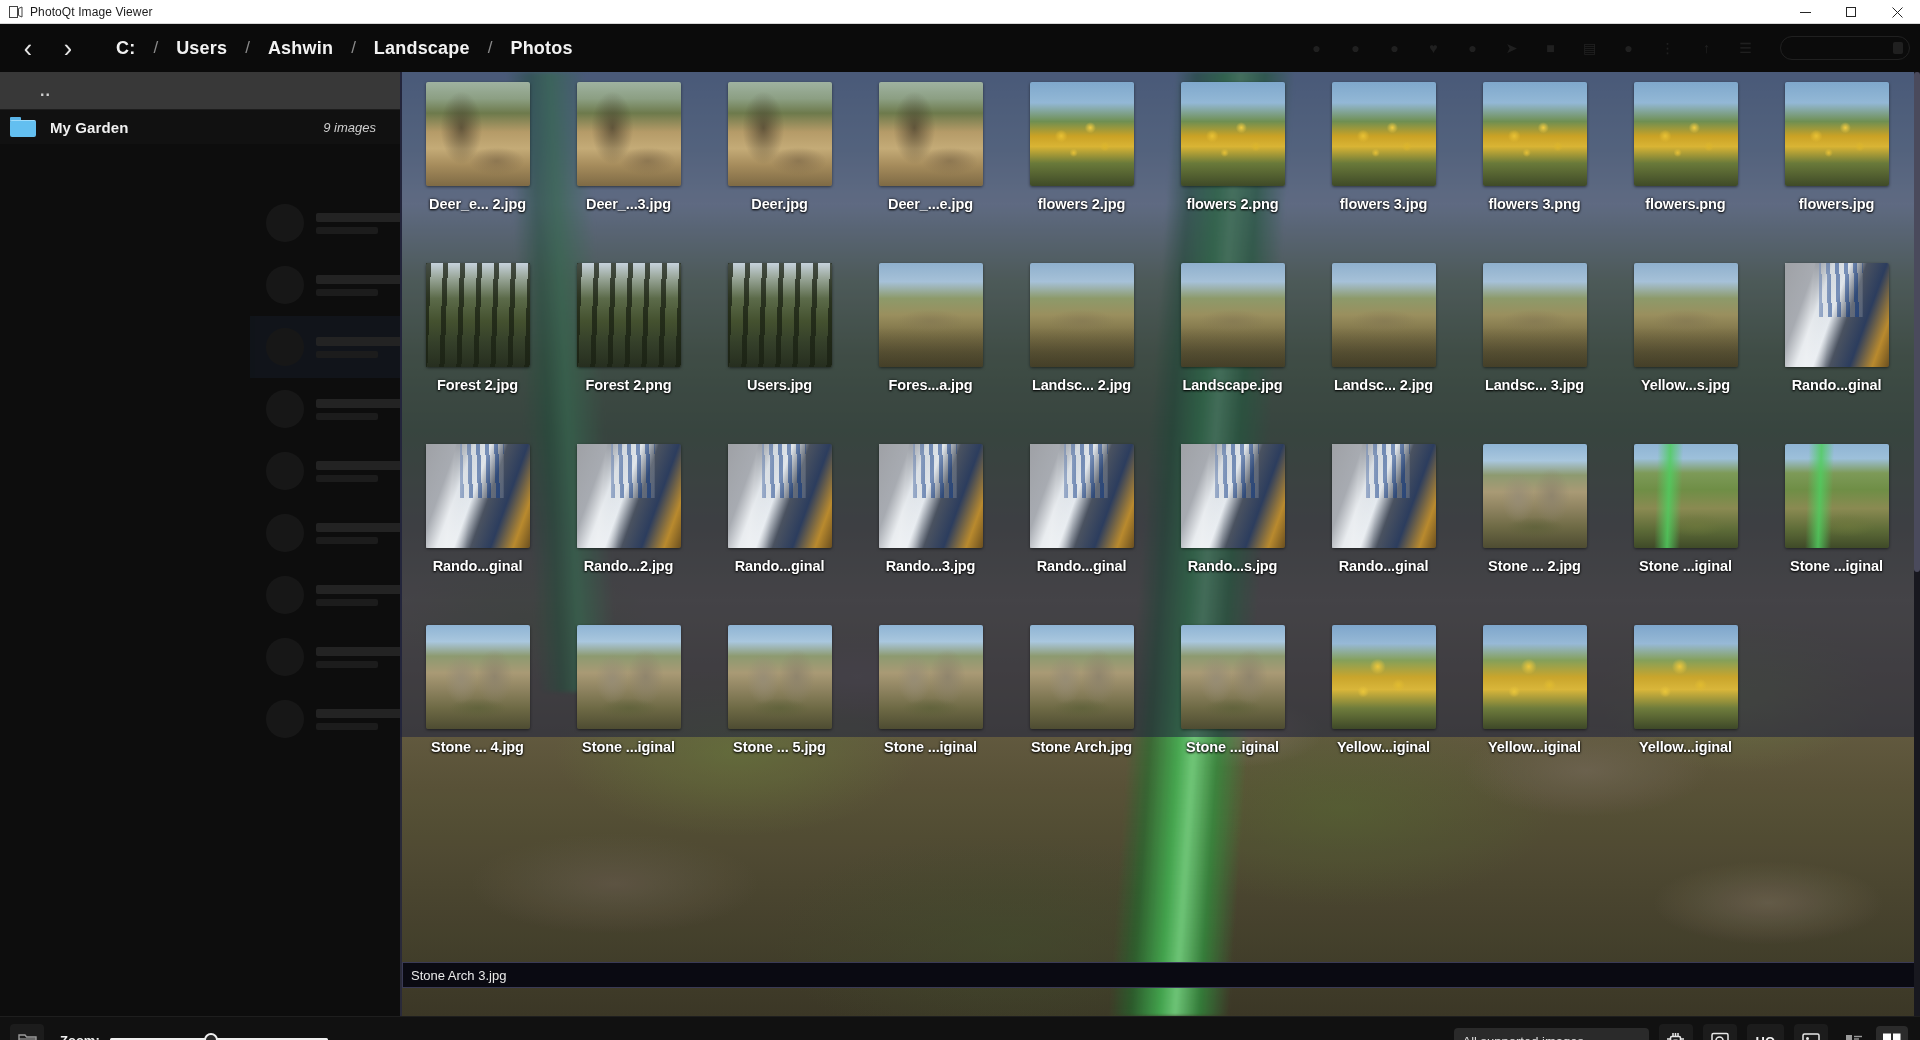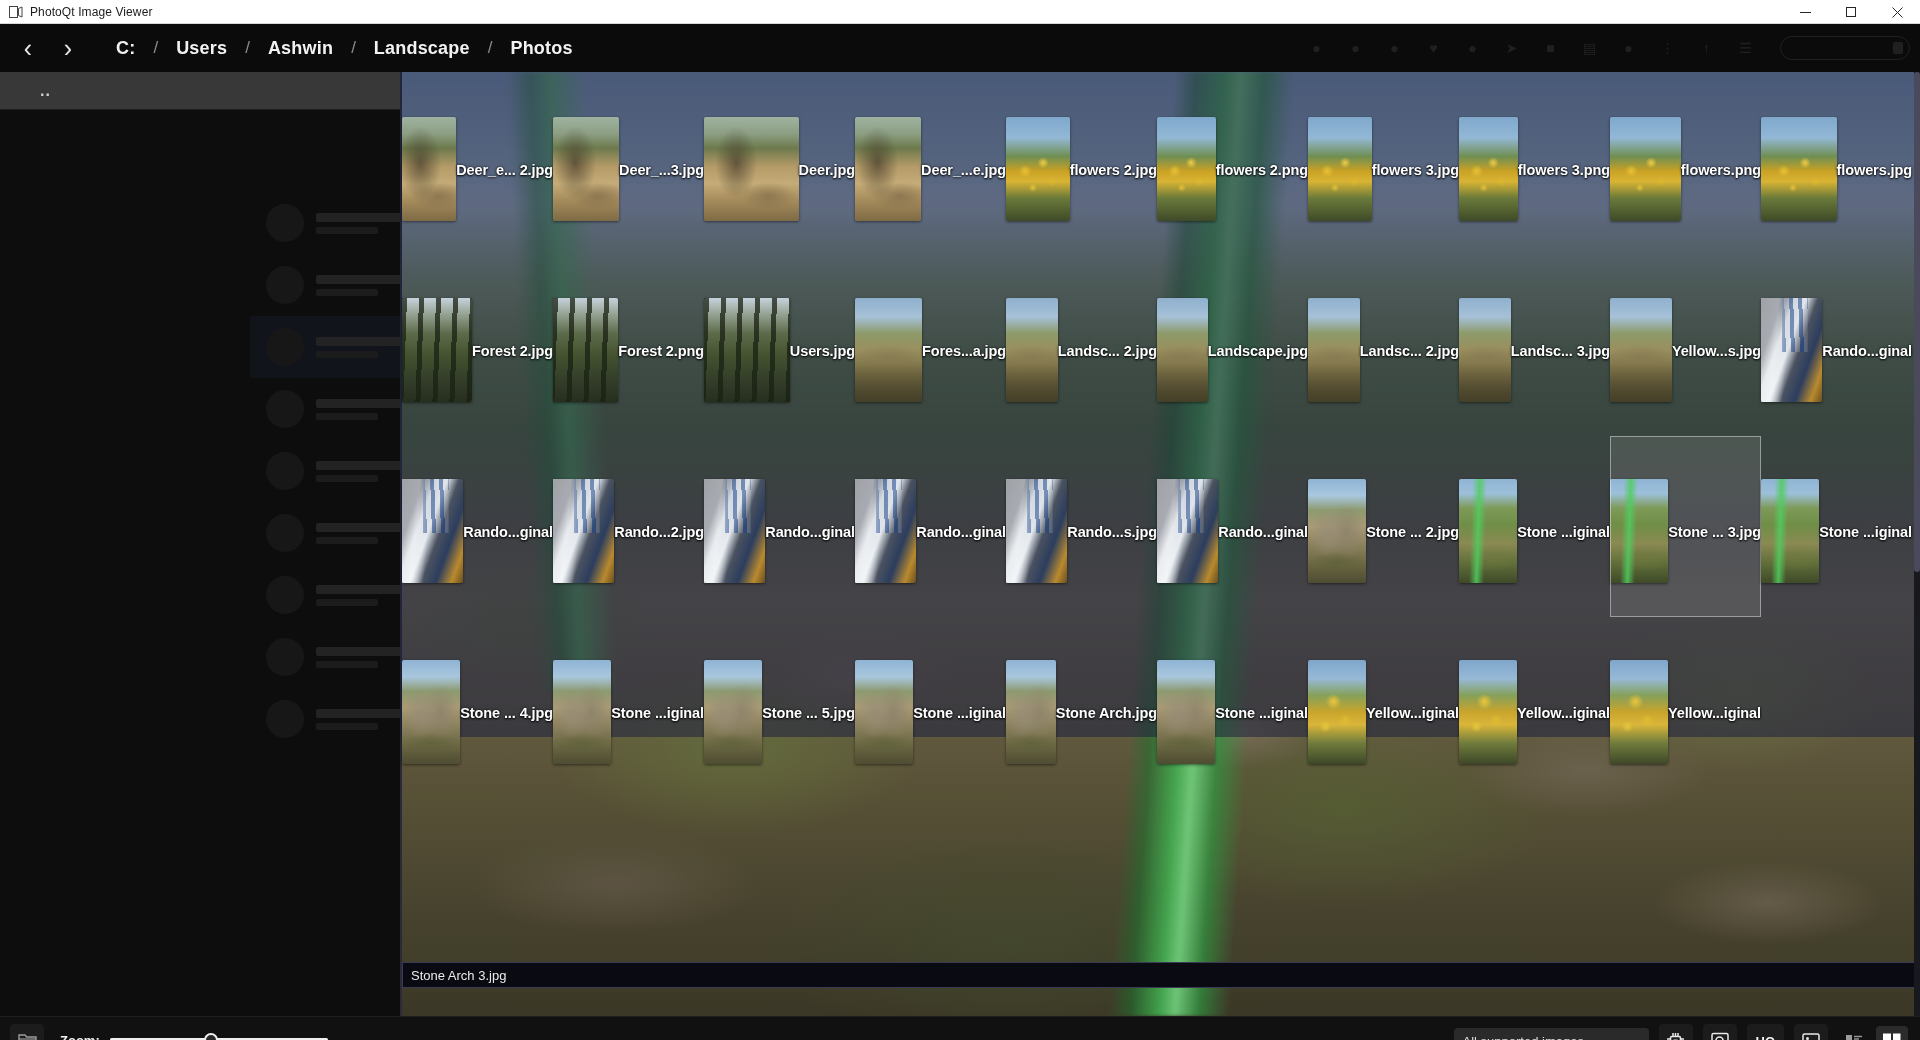--- a/index.html
+++ b/index.html
@@ -245,21 +245,21 @@
     width: 100%; height: 665px;
     background: rgba(30,32,62,0.55);
     padding: 2px 0 0 2px;
   }
   .thumb-grid {
     display: flex; flex-wrap: wrap;
     align-content: flex-start;
   }
   .thumb {
     width: 151px; height: 181px;
-    display: flex; 
+    display: flex; flex-direction: column;
     align-items: center;
     cursor: pointer;
     position: relative;
     background: transparent;
   }
   .thumb.selected {
     background: rgba(255,255,255,0.10);
     outline: 1px solid rgba(255,255,255,0.42);
     outline-offset: -1px;
   }
@@ -530,20 +530,28 @@
             <div class="gr-t1"></div>
             <div class="gr-t2"></div>
           </div>
       </div>
     </div>
 
     <div class="side-up">
       <div class="dots">..</div>
     </div>
 
+    <div class="side-item selected">
+      <div class="folder-ico">
+        <div class="tab"></div>
+          <div class="bdy"></div>
+      </div>
+      <div class="side-label">My Garden</div>
+      <div class="side-count">9 images</div>
+    </div>
   </div>
 
   <div class="viewer">
     <div class="bg-photo">
       <div class="veg"></div>
       <div class="rocks"></div>
       <div class="pillar2"></div>
       <div class="pillar"></div>
     </div>
     <div class="viewer-tint"></div>
@@ -637,41 +645,41 @@
           <div class="thumb">
             <div class="thumb-img pic-rando"></div>
             <div class="thumb-cap">Rando...2.jpg</div>
           </div>
           <div class="thumb">
             <div class="thumb-img pic-rando"></div>
             <div class="thumb-cap">Rando...ginal</div>
           </div>
           <div class="thumb">
             <div class="thumb-img pic-rando"></div>
+            <div class="thumb-cap">Rando...3.jpg</div>
+          </div>
+          <div class="thumb">
+            <div class="thumb-img pic-rando"></div>
             <div class="thumb-cap">Rando...ginal</div>
           </div>
           <div class="thumb">
             <div class="thumb-img pic-rando"></div>
             <div class="thumb-cap">Rando...s.jpg</div>
           </div>
           <div class="thumb">
             <div class="thumb-img pic-rando"></div>
             <div class="thumb-cap">Rando...ginal</div>
           </div>
           <div class="thumb">
             <div class="thumb-img pic-stone"></div>
             <div class="thumb-cap">Stone ... 2.jpg</div>
           </div>
           <div class="thumb">
             <div class="thumb-img pic-stonegreen"></div>
             <div class="thumb-cap">Stone ...iginal</div>
-          </div>
-          <div class="thumb selected">
-            <div class="thumb-img pic-stonegreen"></div>
-            <div class="thumb-cap">Stone ... 3.jpg</div>
           </div>
           <div class="thumb">
             <div class="thumb-img pic-stonegreen"></div>
             <div class="thumb-cap">Stone ...iginal</div>
           </div>
           <div class="thumb">
             <div class="thumb-img pic-stone"></div>
             <div class="thumb-cap">Stone ... 4.jpg</div>
           </div>
           <div class="thumb">

